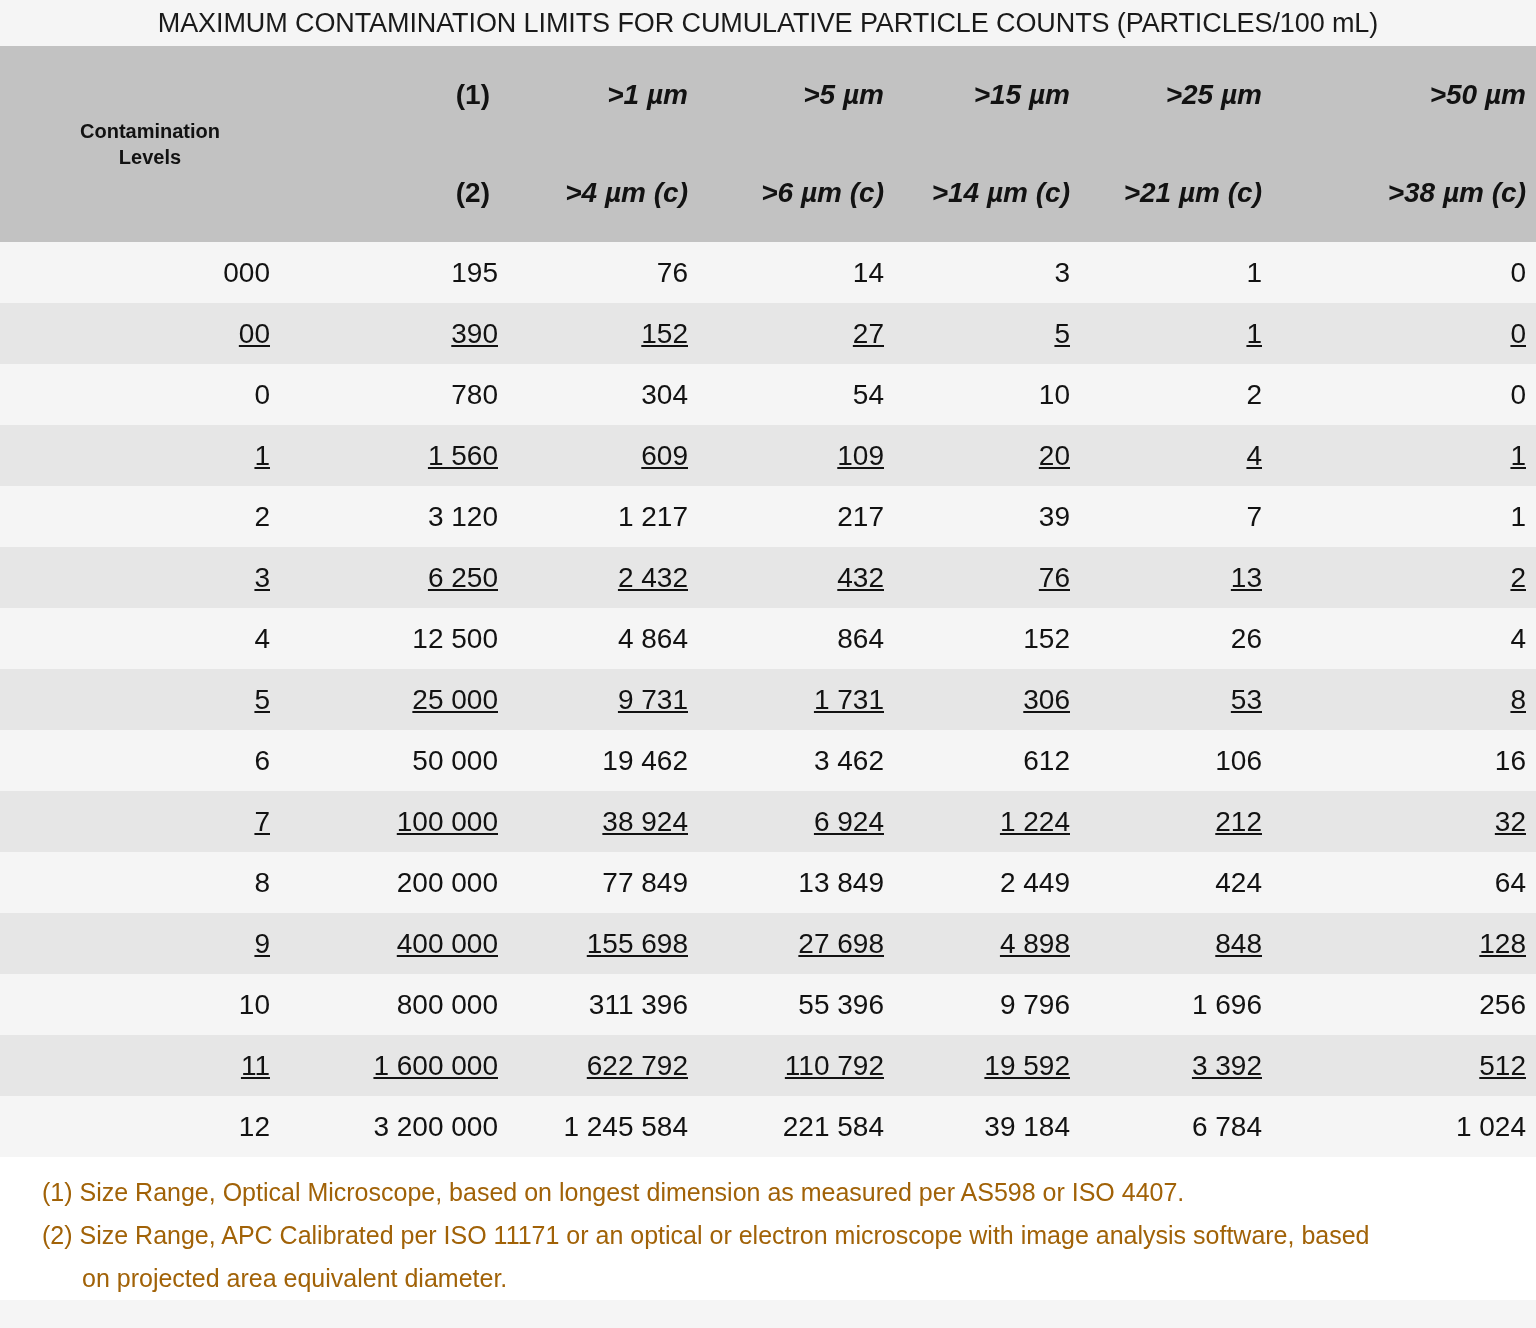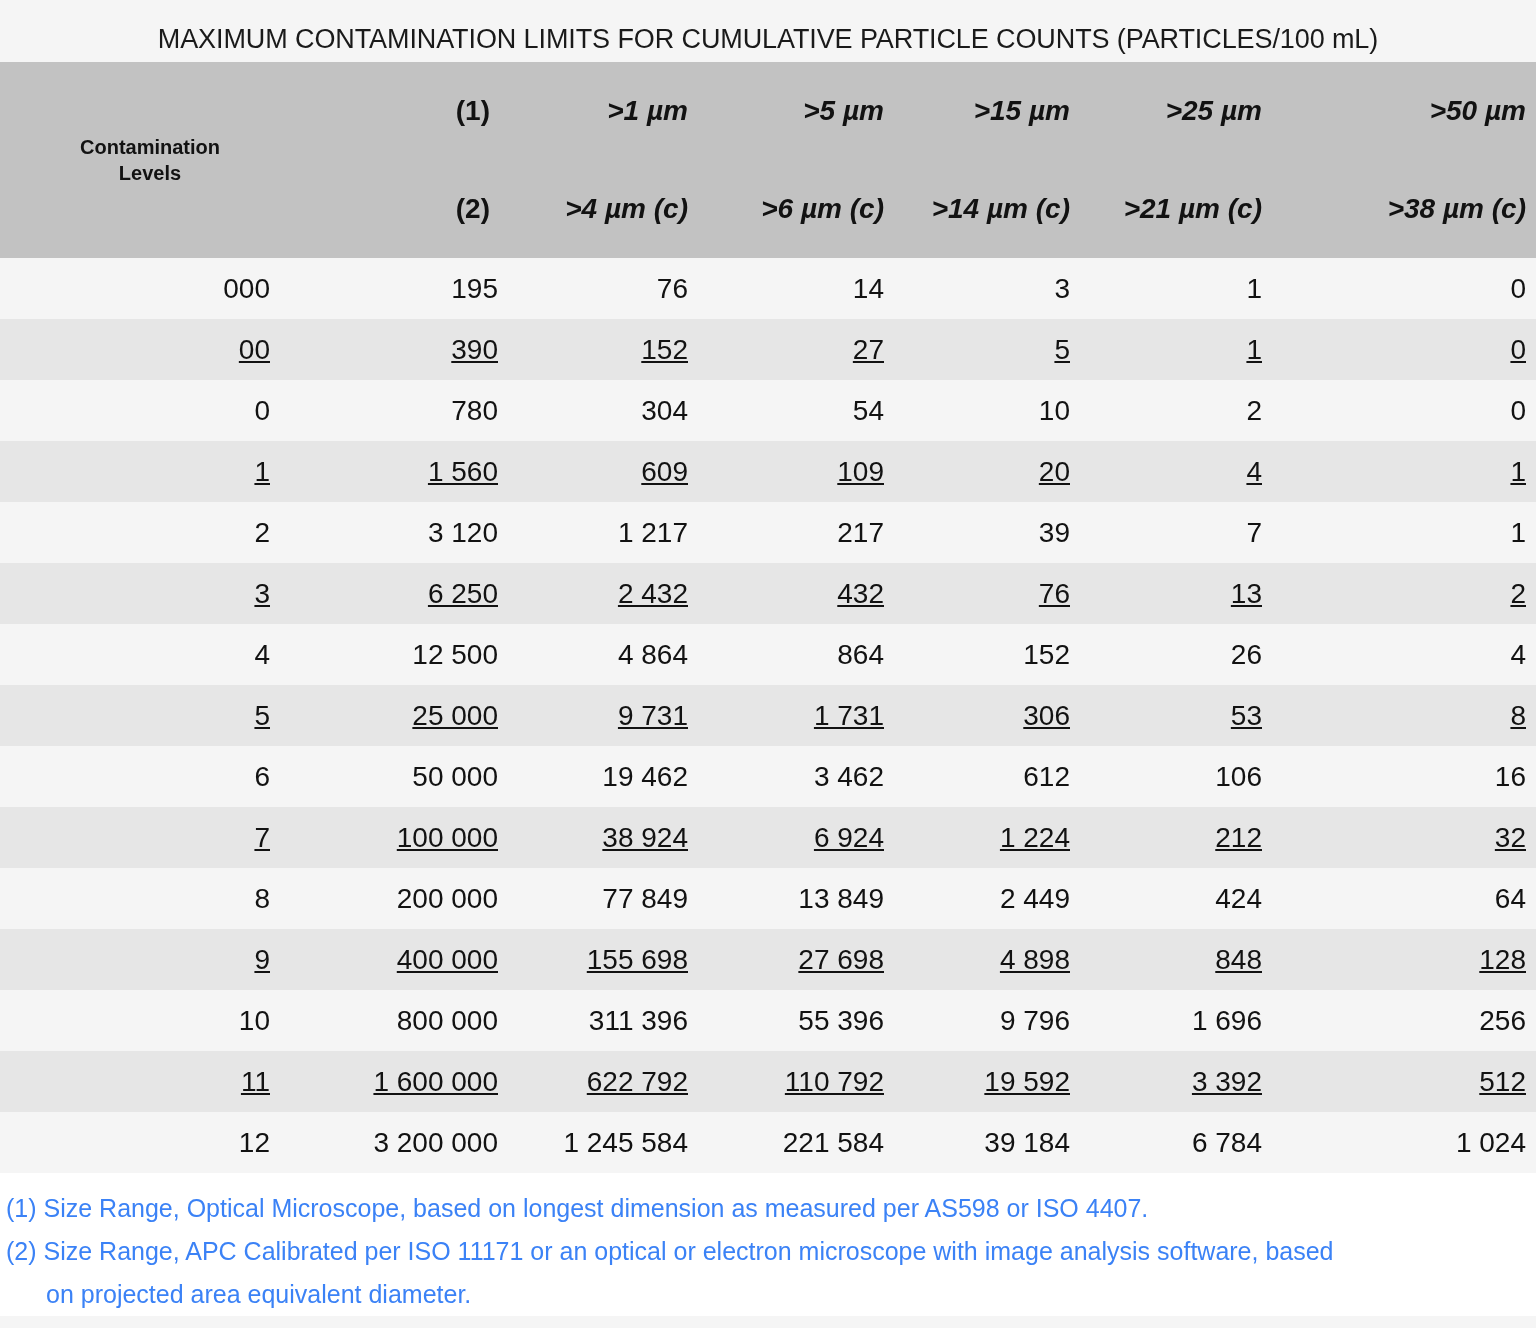--- a/index.html
+++ b/index.html
@@ -23,21 +23,20 @@
     box-sizing: border-box;
   }
 
   
   .title-bar {
     height: 46px;
     display: flex;
     align-items: center;
     justify-content: center;
     background: #f5f5f5;
-    margin-top: 16px;
   }
   .title-text {
     font-size: 27px;
     letter-spacing: -0.1px;
     color: #1a1a1a;
     white-space: nowrap;
     font-weight: 400;
   }
 
   
@@ -108,23 +107,24 @@
   tbody tr.row-dark  td { background: #e6e6e6; text-decoration: underline; }
 
   
   .footnotes {
     padding: 14px 0 0 4px;
     background: #ffffff;
   }
   .fn-line {
     font-size: 25px;
     line-height: 1.0;
-    color: #3b82f6;
+    color: #a16207;
     padding: 9px 0 9px 2px;
     white-space: nowrap;
+    margin-left: 36px;
   }
   .fn-line.indent { padding-left: 42px; }
 </style>
 </head>
 <body>
 
 <div class="sheet">
 
   <div class="title-bar">
     <div class="title-text">MAXIMUM CONTAMINATION LIMITS FOR CUMULATIVE PARTICLE COUNTS (PARTICLES/100 mL)</div>

